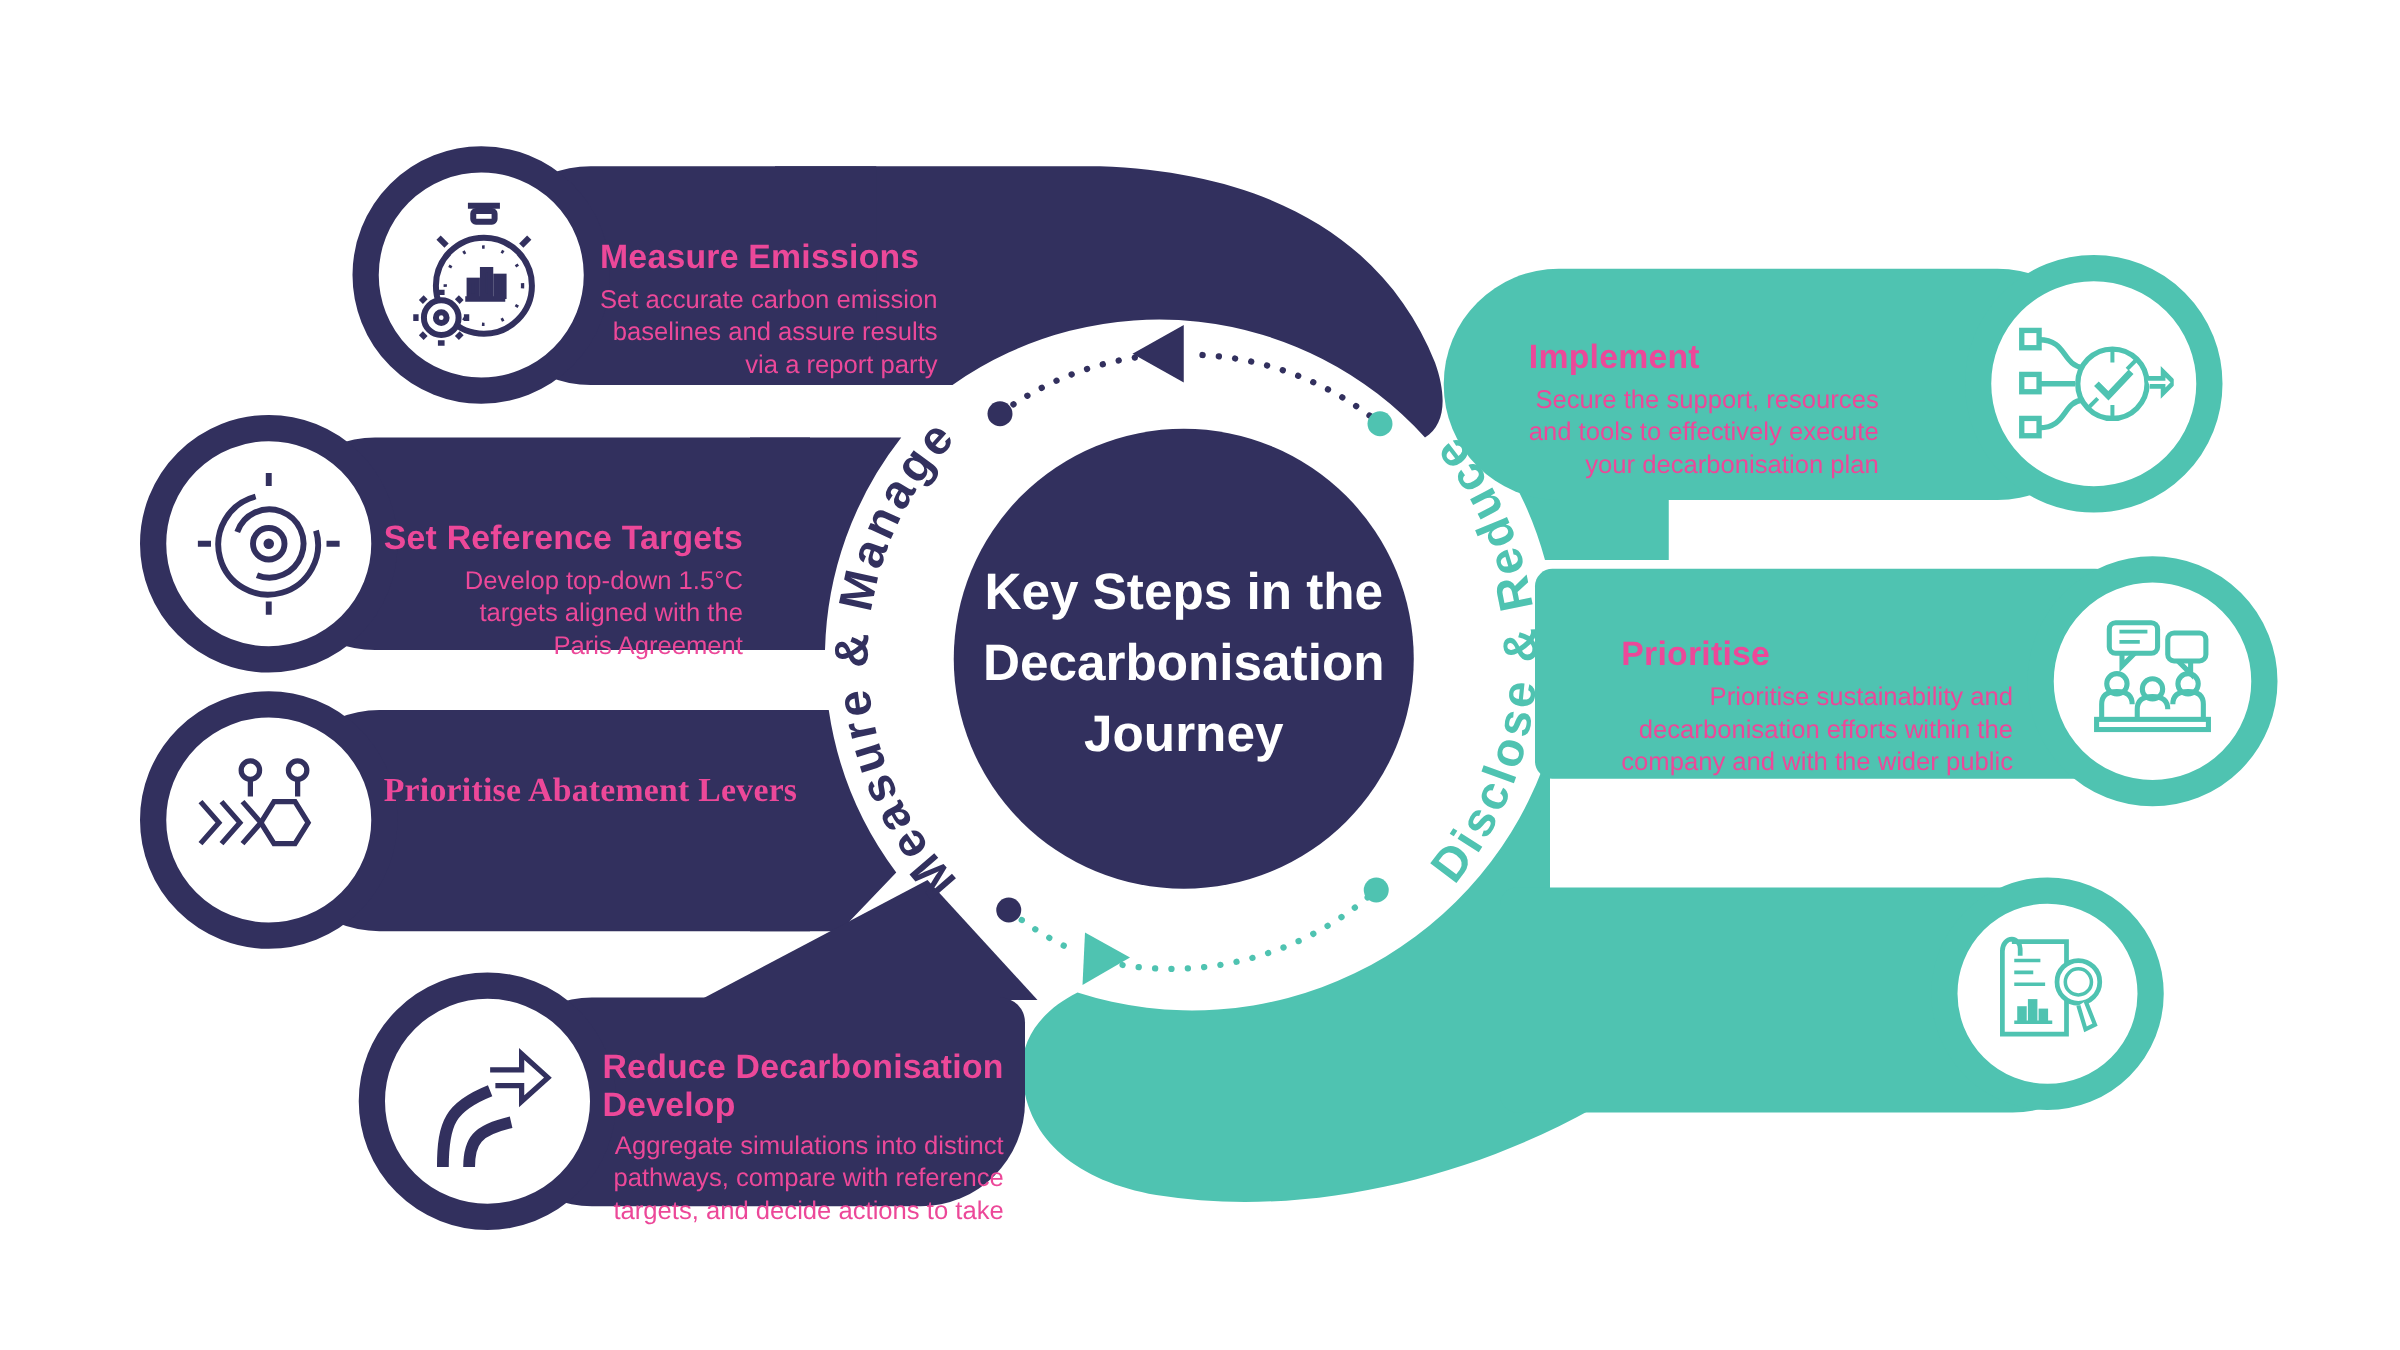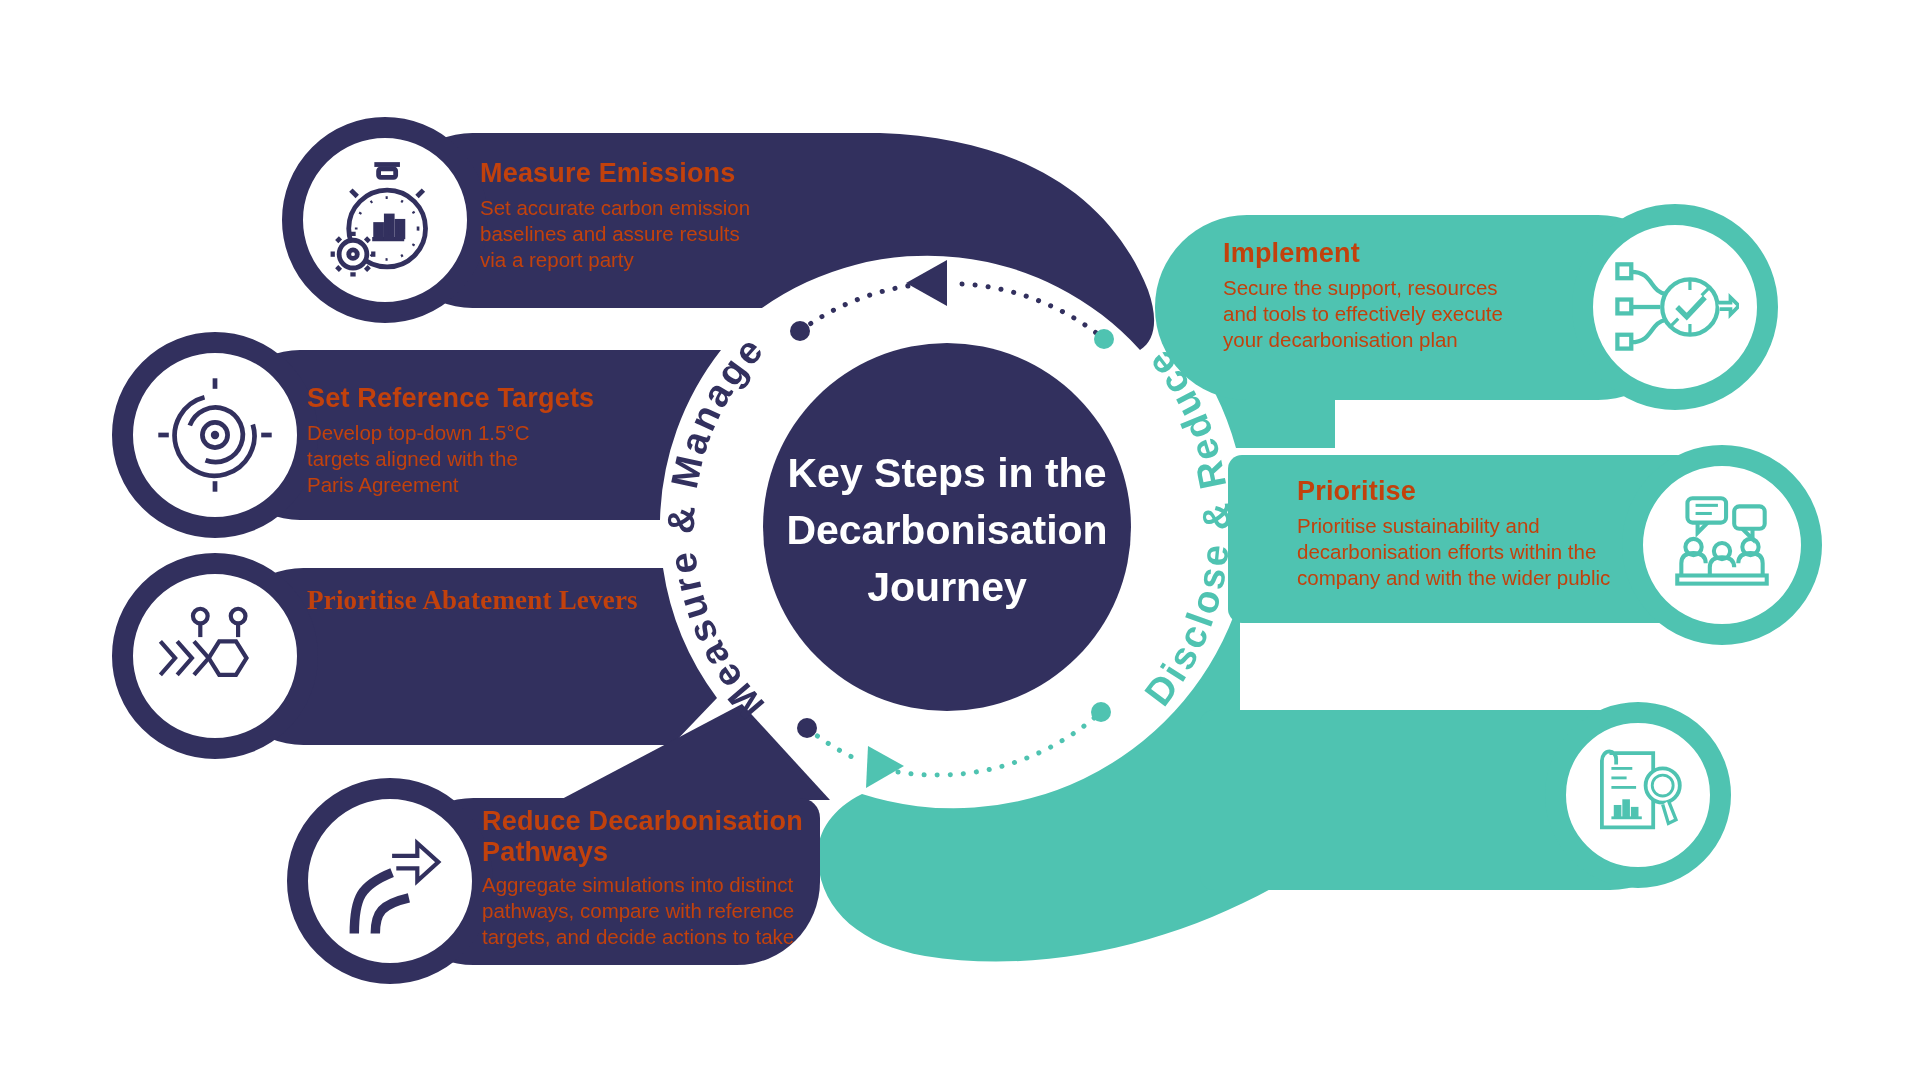--- a/index.html
+++ b/index.html
@@ -6,24 +6,24 @@
   #canvas{position:relative;width:1920px;height:1080px;background:#ffffff;overflow:hidden;
           font-family:"Liberation Sans", sans-serif;}
   #blobs{position:absolute;left:0;top:0;}
   .card{position:absolute;}
   .navy-pill{background:#32305E;}
   .teal-pill{background:#4FC3B1;}
   .icon-circle{position:absolute;background:#ffffff;border-radius:50%;box-sizing:border-box;
                display:flex;align-items:center;justify-content:center;}
   .icon-circle.navy{border:21px solid #32305E;}
   .icon-circle.teal{border:21px solid #4FC3B1;}
-  .card-text{position:absolute;color:#c2410c;}
+  .card-text{position:absolute;color:#ec4899;margin-top:32px;}
   .card-title{font-weight:bold;font-size:27px;letter-spacing:.2px;line-height:31px;white-space:nowrap;}
   .card-body{font-size:20.5px;line-height:26px;margin-top:6px;white-space:nowrap;}
-  .card-body div{height:26px;}
+  .card-body div{height:26px;text-align:right;}
 </style>
 </head>
 <body>
 
 <div id="canvas">
 
   <svg id="blobs" width="1920" height="1080" viewBox="0 0 1920 1080">
 
     <path d="M 620,133 L 880,133 C 1020,138 1110,195 1148,290 C 1158,318 1156,340 1140,350
              A 287 287 0 0 0 762,308 L 620,308 Z" fill="#32305E"></path>
@@ -159,21 +159,21 @@
     <svg viewBox="-60 -60 120 120" width="126" height="126" fill="none" stroke="#32305E" stroke-width="4.5">
       <path d="M -34,50 C -34,16 -28,4 2,-8" stroke-width="9"></path>
       <path d="M -14,50 C -14,30 -8,22 18,16" stroke-width="9"></path>
       <path d="M 2,-24 L 26,-24 L 26,-36 L 46,-18 L 26,0 L 26,-12 L 6,-12" fill="#fff" stroke-width="4"></path>
       <line x1="22" y1="18" x2="22" y2="26" stroke="#fff" stroke-width="4"></line>
       <line x1="-24" y1="38" x2="-24" y2="46" stroke="#fff" stroke-width="4"></line>
     </svg>
   </div>
   <div class="card-text" style="left:482px;top:806px;">
     <div class="card-title">Reduce Decarbonisation</div>
-    <div class="card-title">Pathways</div>
+    <div class="card-title">Develop</div>
     <div class="card-body" style="margin-top:4px;">
       <div>Aggregate simulations into distinct</div>
       <div>pathways, compare with reference</div>
       <div>targets, and decide actions to take</div>
     </div>
   </div>
 
   <div class="card teal-pill" style="left:1155px;top:215px;width:535px;height:185px;border-radius:92px;"></div>
   <div class="icon-circle teal" style="left:1572px;top:204px;width:206px;height:206px;">
     <svg viewBox="-60 -60 120 120" width="128" height="128" fill="none" stroke="#4FC3B1" stroke-width="4">

